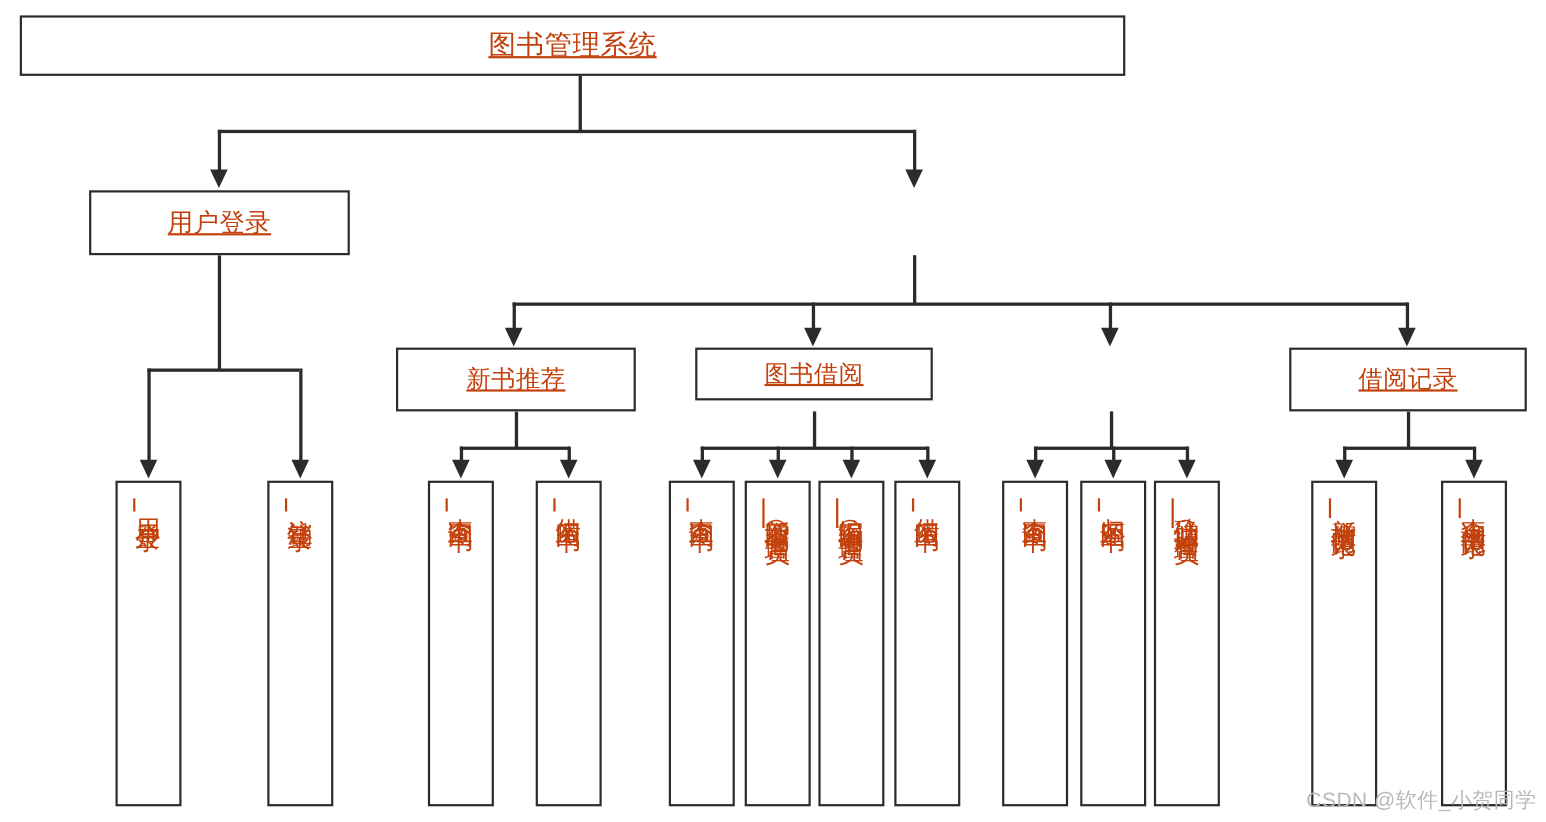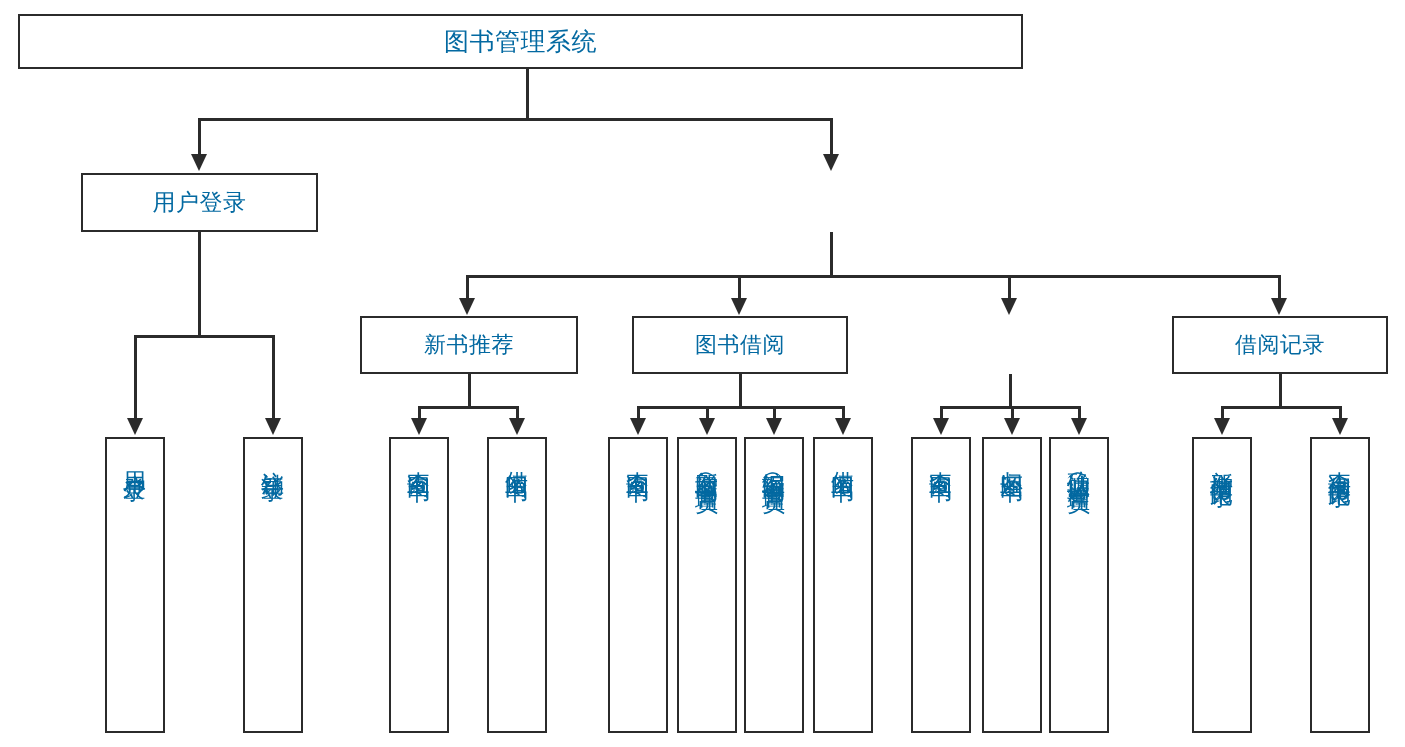--- a/index.html
+++ b/index.html
@@ -18,21 +18,22 @@
   
   .node{
     position:absolute;
     box-sizing:border-box;
     background:#ffffff;
     border:2.5px solid #2b2b2b;
     display:flex;
     align-items:center;
     justify-content:center;
     text-align:center;
-    color:#0369a1;
+    color:#c2410c;
+    text-decoration:underline;
   }
   .node .lbl{
     display:block;
     line-height:1.18;
     letter-spacing:0.5px;
   }
   .node.root .lbl{font-size:25px;}
   .node.lvl1 .lbl{font-size:23px;}
   .node.lvl2 .lbl{font-size:22px;}
   
@@ -154,21 +155,21 @@
     <span class="lbl">图书管理系统</span>
   </div>
 
   <div class="node lvl1" style="left:81px;top:173px;width:237px;height:59px;">
     <span class="lbl">用户登录</span>
   </div>
 
   <div class="node lvl2" style="left:360px;top:316px;width:218px;height:58px;">
     <span class="lbl">新书推荐</span>
   </div>
-  <div class="node lvl2" style="left:632px;top:316px;width:216px;height:58px;">
+  <div class="node lvl2" style="left:632px;top:316px;width:216px;height:48px;">
     <span class="lbl">图书借阅</span>
   </div>
   <div class="node lvl2" style="left:1172px;top:316px;width:216px;height:58px;">
     <span class="lbl">借阅记录</span>
   </div>
 
   <div class="node leaf" style="left:105px;top:437px;width:60px;height:296px;">
     <span class="lbl">用户登录</span>
   </div>
   <div class="node leaf" style="left:243px;top:437px;width:60px;height:296px;">
@@ -201,14 +202,15 @@
   <div class="node leaf" style="left:1049px;top:437px;width:60px;height:296px;">
     <span class="lbl">确认归还（管理员）</span>
   </div>
   <div class="node leaf" style="left:1192px;top:437px;width:60px;height:296px;">
     <span class="lbl">新增借阅记录</span>
   </div>
   <div class="node leaf" style="left:1310px;top:437px;width:60px;height:296px;">
     <span class="lbl">查询借阅记录</span>
   </div>
 
+  <div id="watermark">CSDN @软件_小贺同学</div>
 
 </div>
 
 </body></html>

